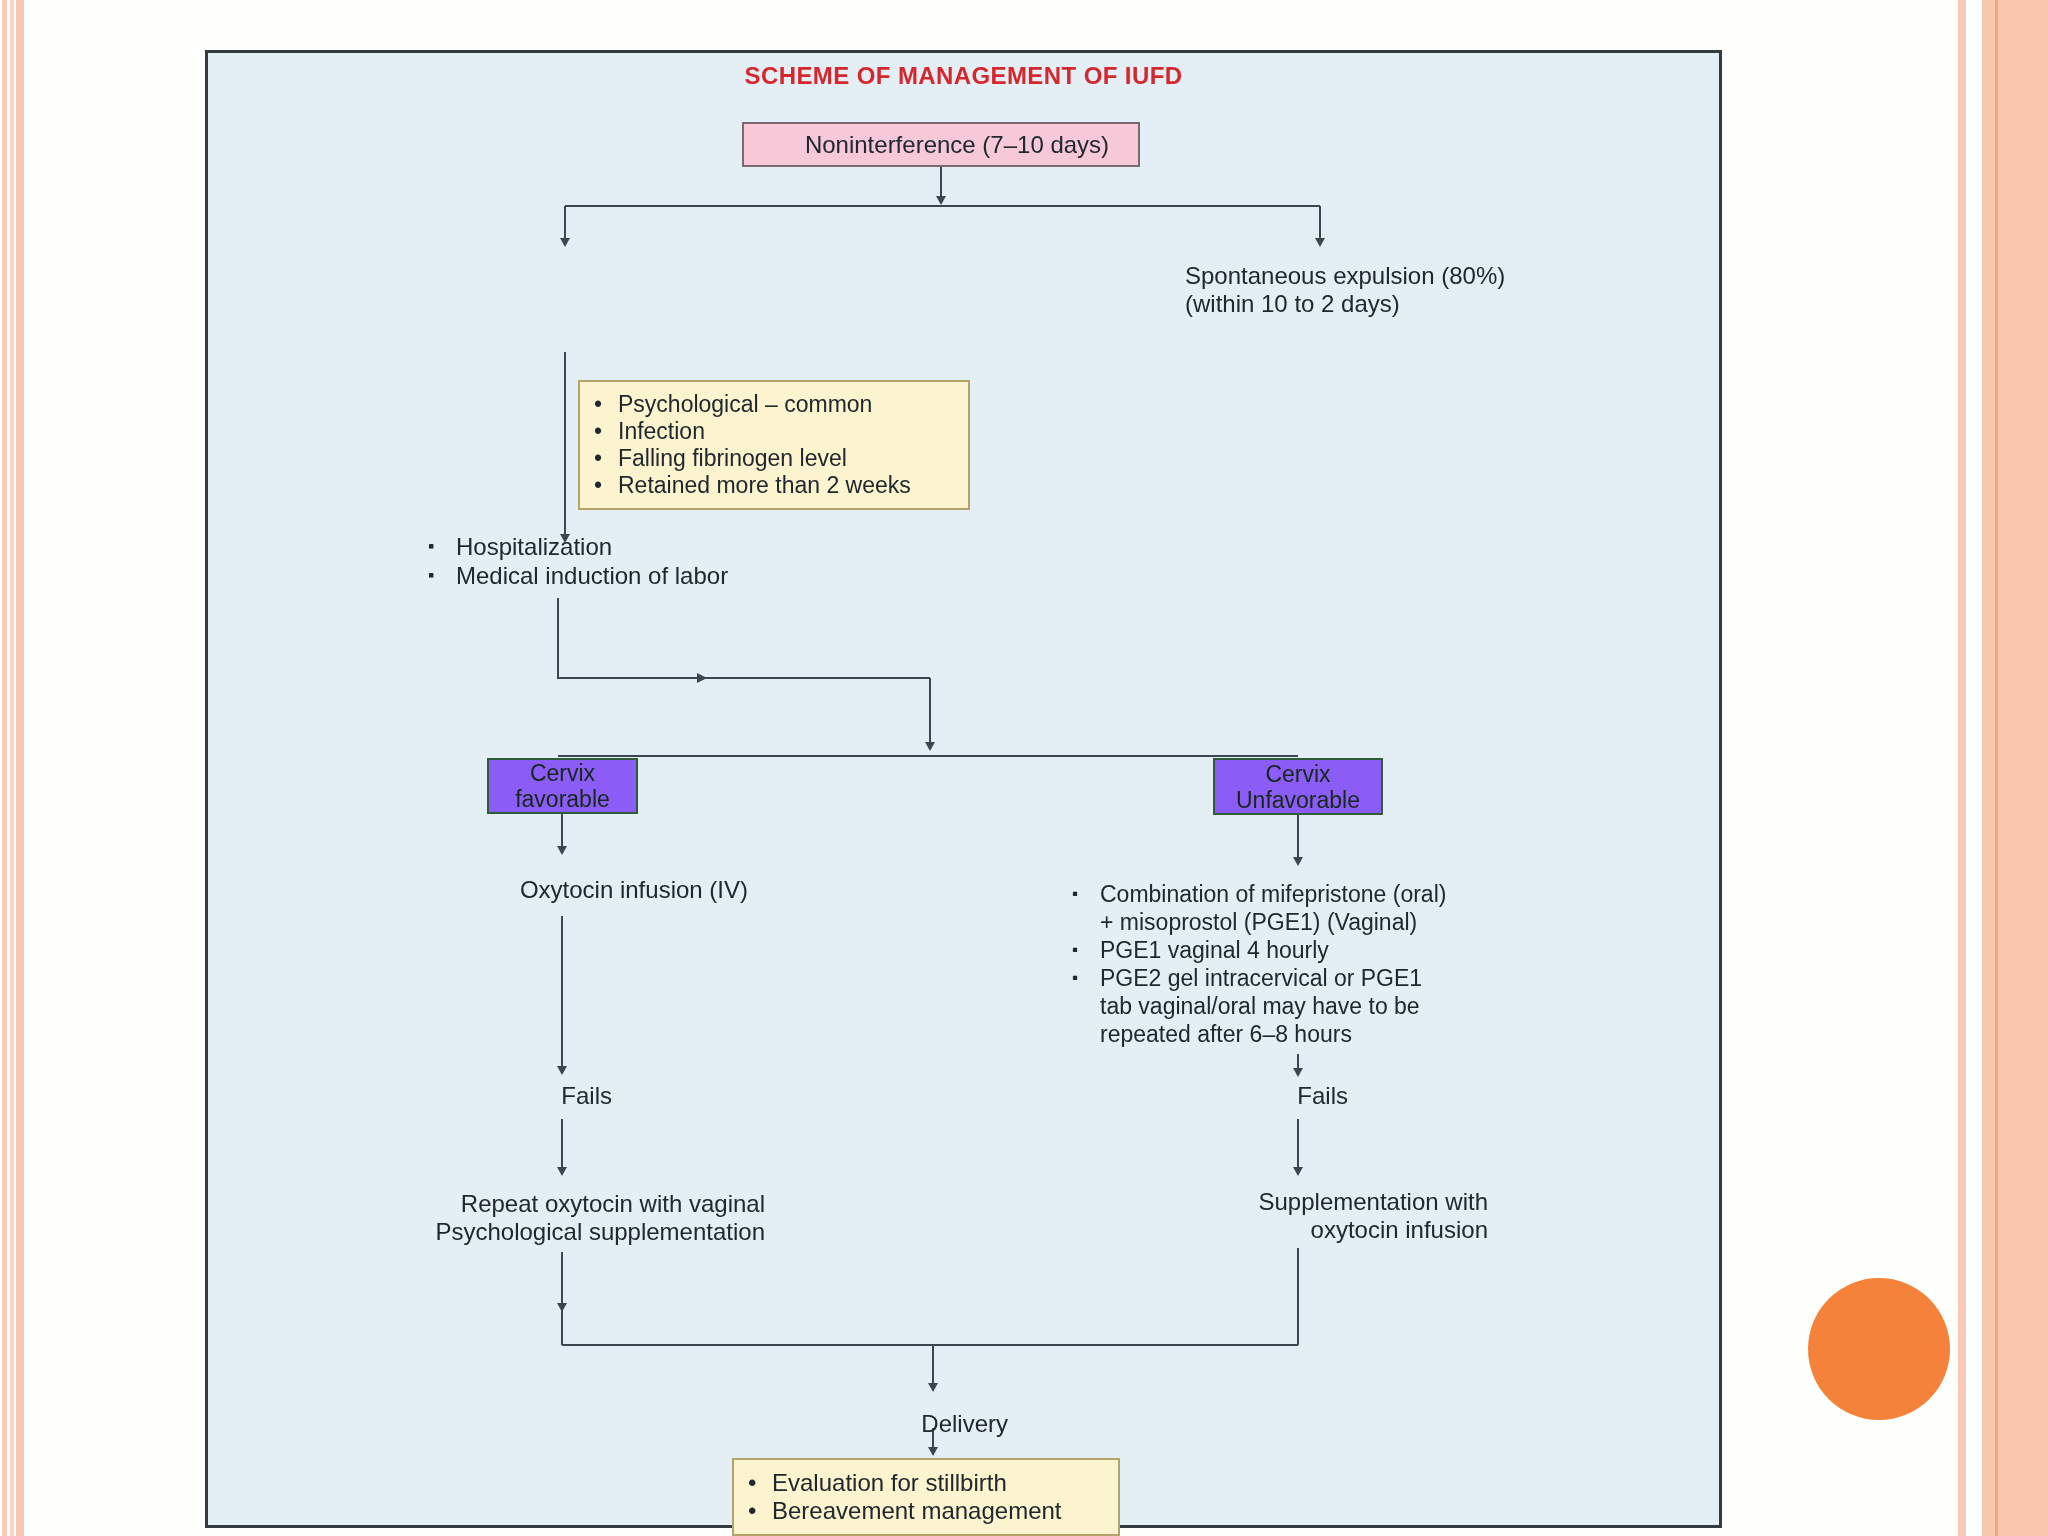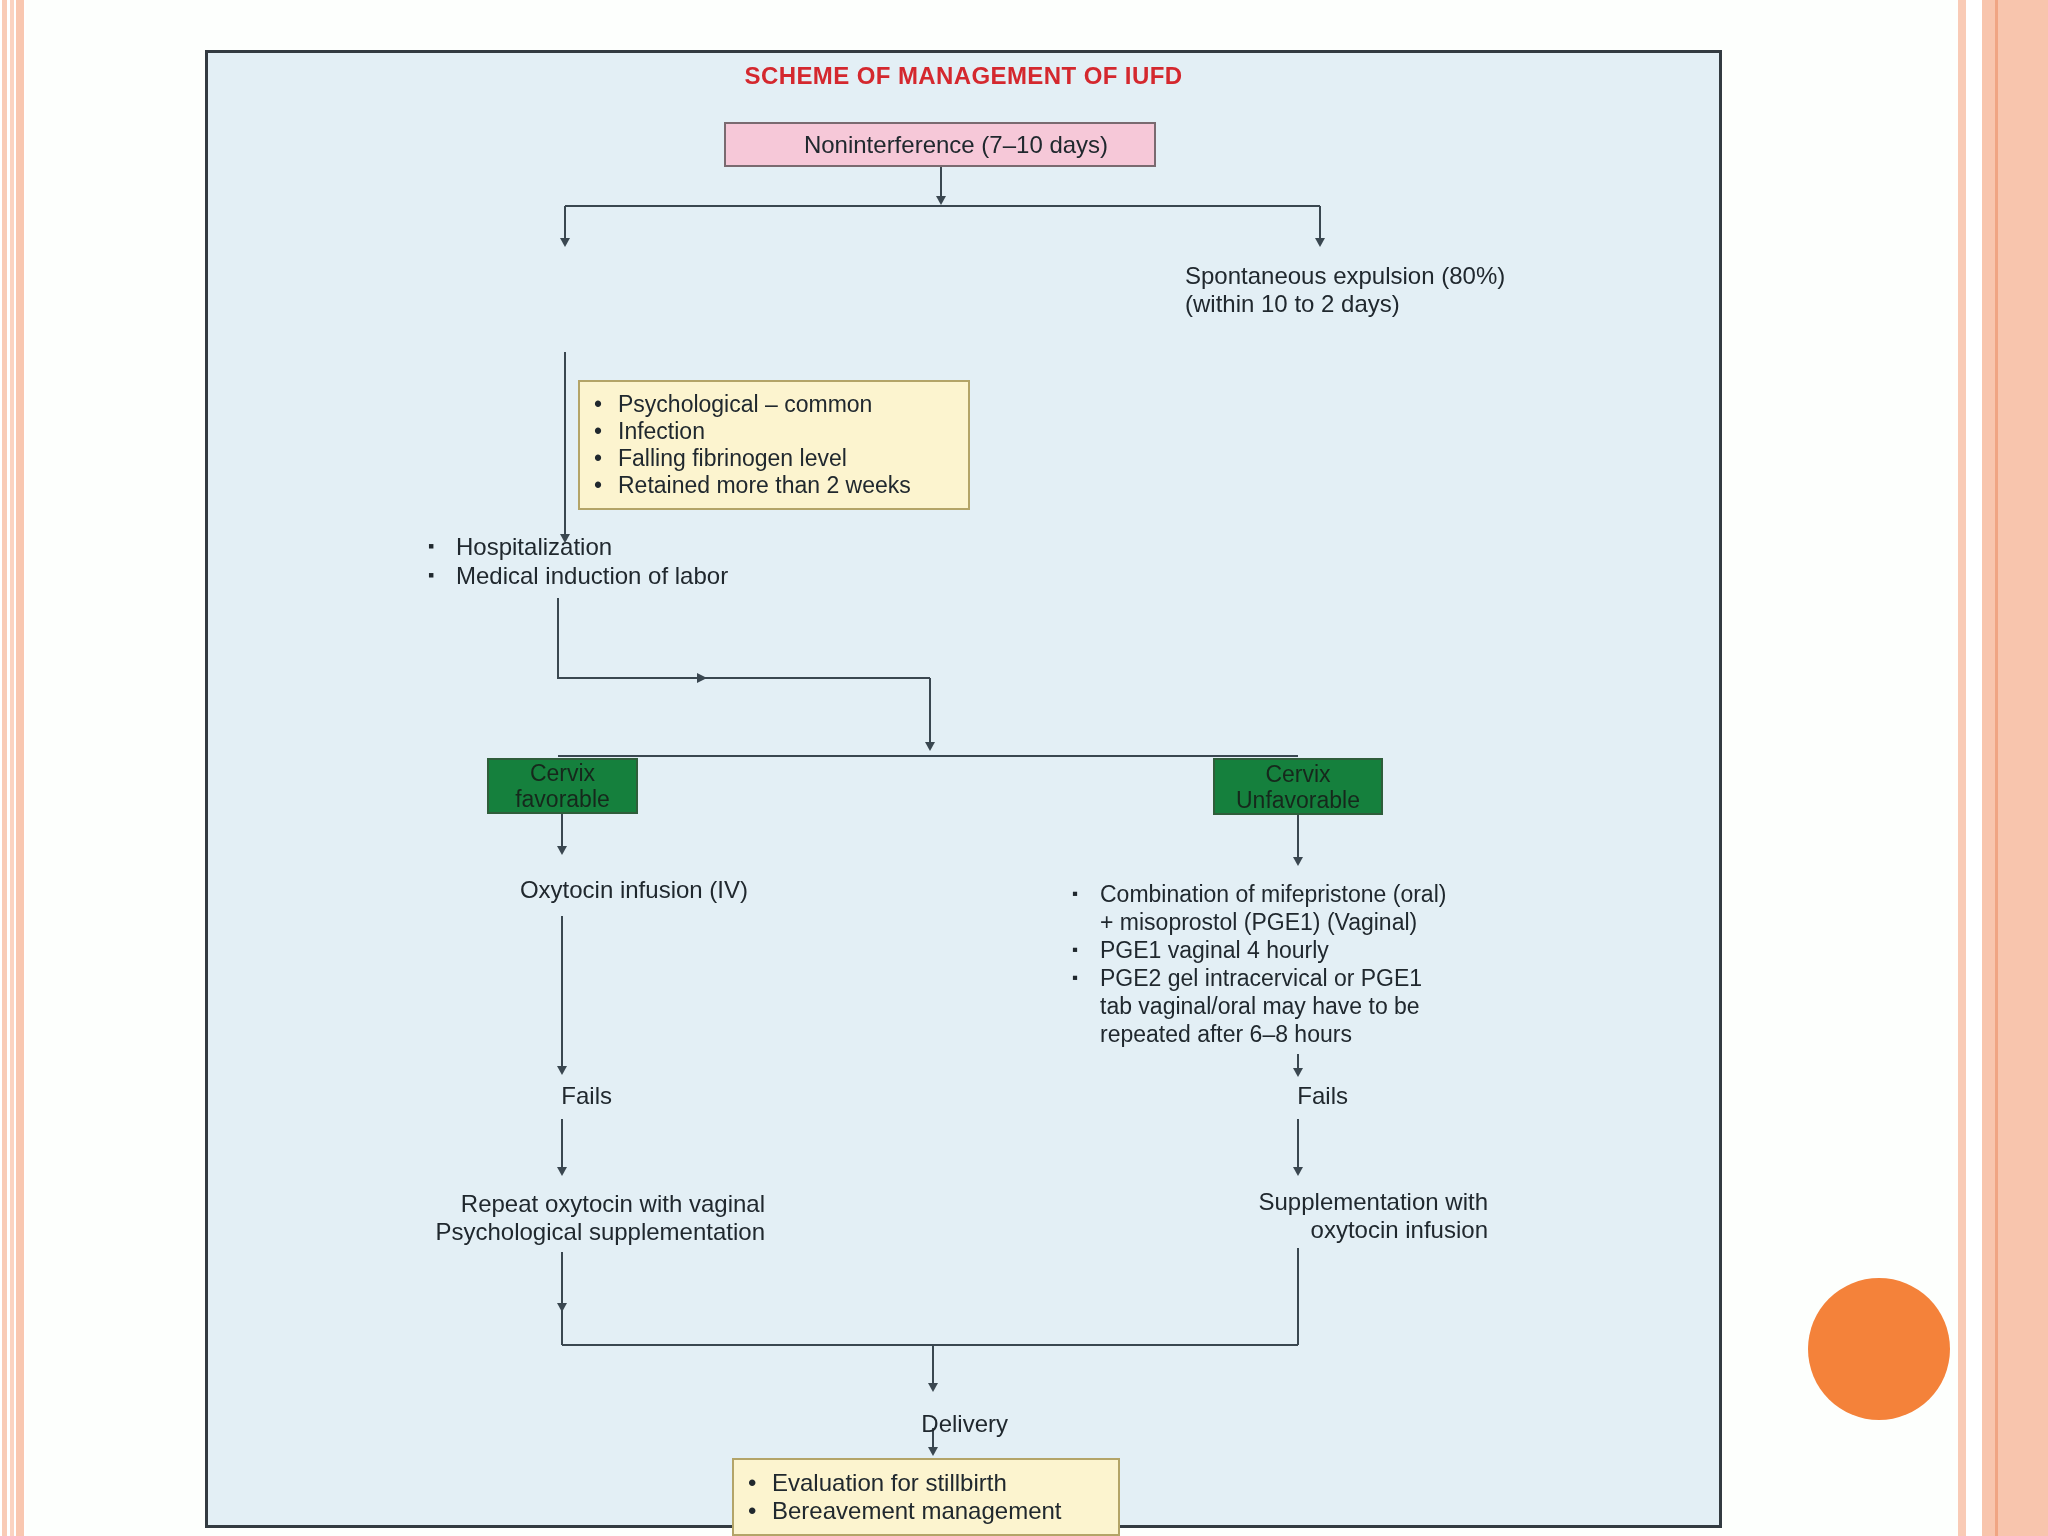--- a/index.html
+++ b/index.html
@@ -14,21 +14,21 @@
   .orange-circle{position:absolute;left:1808px;top:1278px;width:142px;height:142px;
     border-radius:50%;background:#f4823a;}
   .panel{position:absolute;left:205px;top:50px;width:1517px;height:1478px;
     background:#e3eff5;border:3px solid #333b41;box-sizing:border-box;}
   .abs{position:absolute;}
   .title{left:205px;top:62px;width:1517px;text-align:center;font-size:24px;font-weight:bold;
     color:#d4282e;letter-spacing:.4px;}
   .node-box{box-sizing:border-box;display:flex;flex-direction:column;align-items:center;
     justify-content:center;text-align:center;}
   .pink{background:#f6c8d8;border:2px solid #7a6a70;font-size:24px;}
-  .green{background:#15803d;border:2px solid #2f5d3a;font-size:23px;line-height:26px;color:#16281c;}
+  .green{background:#8b5cf6;border:2px solid #2f5d3a;font-size:23px;line-height:26px;color:#16281c;}
   .yellow{background:#fcf4cf;border:2px solid #b3a468;font-size:23px;line-height:27px;
     box-sizing:border-box;padding:9px 14px;text-align:left;}
   .txt{font-size:24px;line-height:28px;}
   .center{text-align:right;}
   .li{display:flex;}
   .li .blt{width:28px;flex:0 0 28px;}
   .li.round .blt{width:24px;flex:0 0 24px;}
   .indent{padding-left:28px;}
   svg.wires{position:absolute;left:0;top:0;}
   svg .wire{stroke:#3a4750;stroke-width:2;fill:none;}
@@ -77,21 +77,21 @@
     <path class="wire" d="M1298,1248 V1345"></path>
     <path class="wire" d="M562,1345 H1298"></path>
     <path class="wire" d="M933,1345 V1383"></path>
     <polygon class="head" points="928,1383 938,1383 933,1392"></polygon>
     <path class="wire" d="M933,1428 V1447"></path>
     <polygon class="head" points="928,1447 938,1447 933,1456"></polygon>
   </svg>
 
   <div class="abs title">SCHEME OF MANAGEMENT OF IUFD</div>
 
-  <div class="abs node-box pink" style="left:724px;top:122px;width:432px;height:45px;padding-left:32px;">
+  <div class="abs node-box pink" style="left:742px;top:122px;width:398px;height:45px;padding-left:32px;">
     <span>Noninterference (7–10 days)</span>
   </div>
 
 
   <div class="abs txt" style="left:1185px;top:262px;">
     <div>Spontaneous expulsion (80%)</div>
     <div>(within 10 to 2 days)</div>
   </div>
 
   <div class="abs yellow" style="left:578px;top:380px;width:392px;">

